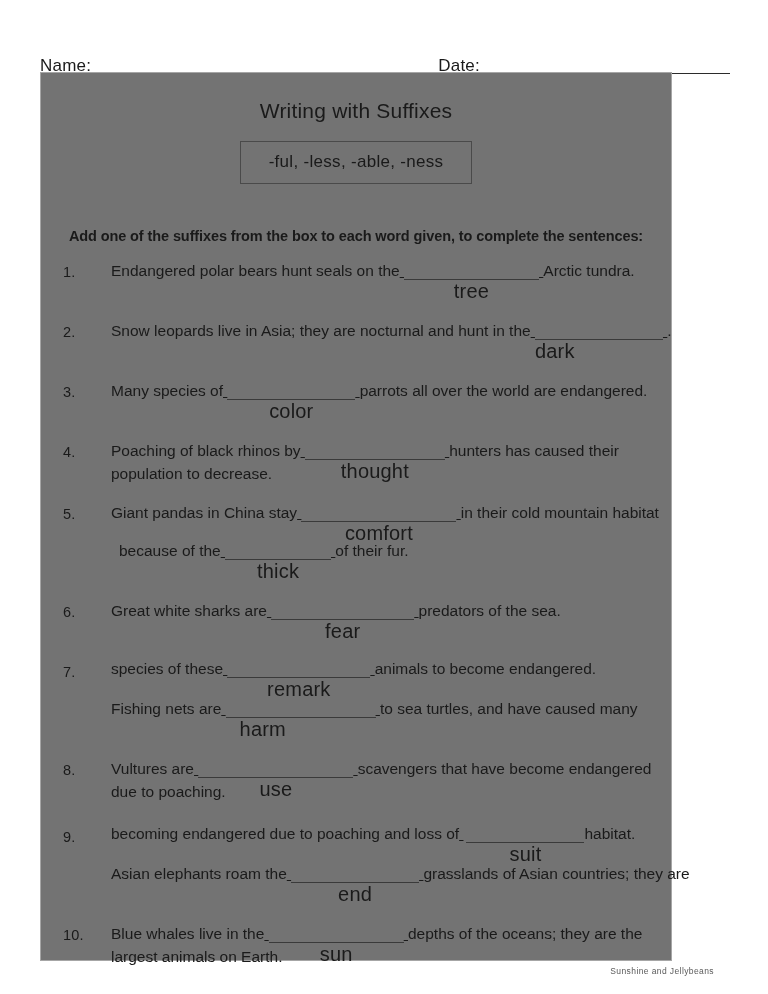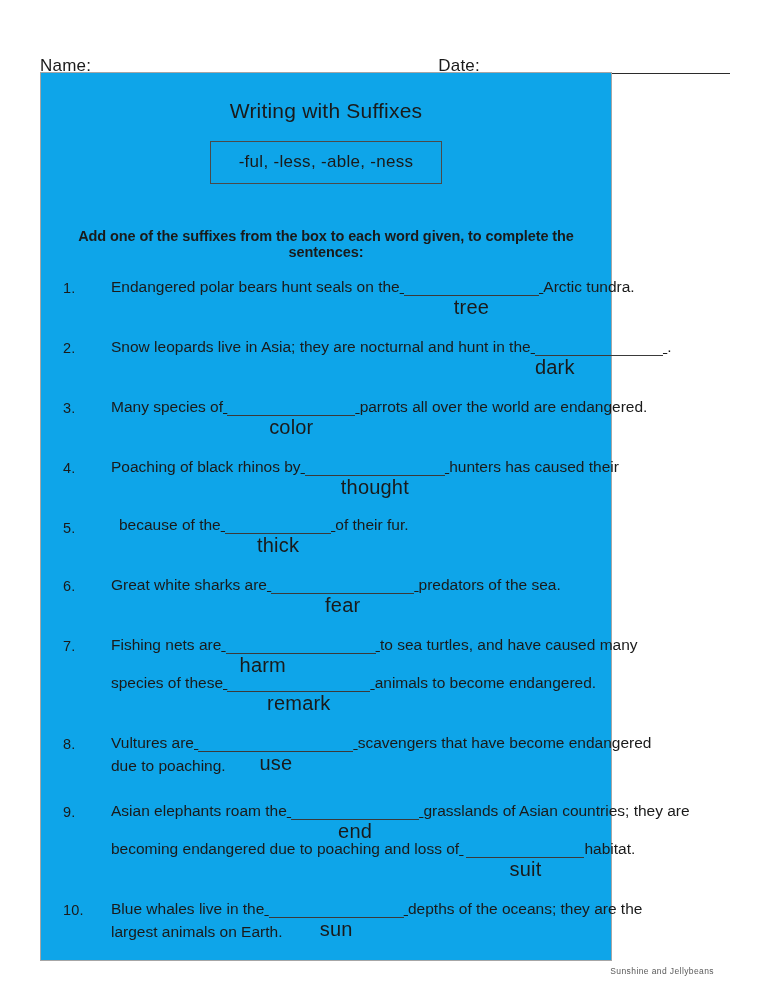--- a/index.html
+++ b/index.html
@@ -39,25 +39,25 @@
   }
   .name-rule { width: 238px; }
   .date-gap  { width: 45px; }
   .date-rule { width: 245px; }
 
   
   .sheet {
     position: absolute;
     left: 40px;
     top: 72px;
-    width: 572px;
+    width: 632px;
     height: 889px;
     border: 1.5px solid #a6a6a6;
     box-sizing: border-box;
-    background: #0ea5e9;
+    background: #737373;
   }
 
   .worksheet-title {
     text-align: center;
     font-size: 21px;
     margin-top: 26px;
     letter-spacing: 0.2px;
   }
 
   .suffix-box {
@@ -213,27 +213,38 @@
       <div class="q-num">4.</div>
       <div class="q-body">
         <span class="q-line">
           <span class="txt">Poaching of black rhinos by</span>
           <span class="blank" style="width:140px">
             <span class="line"></span>
             <span class="hint">thought</span>
           </span>
           <span class="txt">hunters has caused their</span>
         </span>
+        <span class="q-line" style="display:block;margin-top:-17px">
+          <span class="txt">population to decrease.</span>
+        </span>
       </div>
     </div>
     <div class="gap-md"></div>
 
     <div class="q-item">
       <div class="q-num">5.</div>
       <div class="q-body">
+        <span class="q-line">
+          <span class="txt">Giant pandas in China stay</span>
+          <span class="blank" style="width:155px">
+            <span class="line"></span>
+            <span class="hint">comfort</span>
+          </span>
+          <span class="txt">in their cold mountain habitat</span>
+        </span>
         <span class="q-line" style="display:block;margin-top:-2px;padding-left:8px">
           <span class="txt">because of the</span>
           <span class="blank" style="width:106px">
             <span class="line"></span>
             <span class="hint">thick</span>
           </span>
           <span class="txt">of their fur.</span>
         </span>
       </div>
     </div>
@@ -250,36 +261,36 @@
           </span>
           <span class="txt">predators of the sea.</span>
         </span>
       </div>
     </div>
     <div class="gap-md"></div>
 
     <div class="q-item">
       <div class="q-num">7.</div>
       <div class="q-body">
-        <span class="q-line">
-          <span class="txt">Fishing nets are</span>
-          <span class="blank hint-left" style="width:150px">
-            <span class="line"></span>
-            <span class="hint">harm</span>
-          </span>
-          <span class="txt">to sea turtles, and have caused many</span>
-        </span>
         <span class="q-line" style="display:block;margin-top:-2px">
           <span class="txt">species of these</span>
           <span class="blank" style="width:143px">
             <span class="line"></span>
             <span class="hint">remark</span>
           </span>
           <span class="txt">animals to become endangered.</span>
         </span>
+        <span class="q-line">
+          <span class="txt">Fishing nets are</span>
+          <span class="blank hint-left" style="width:150px">
+            <span class="line"></span>
+            <span class="hint">harm</span>
+          </span>
+          <span class="txt">to sea turtles, and have caused many</span>
+        </span>
       </div>
     </div>
     <div class="gap-md"></div>
 
     <div class="q-item">
       <div class="q-num">8.</div>
       <div class="q-body">
         <span class="q-line">
           <span class="txt">Vultures are</span>
           <span class="blank" style="width:155px">
@@ -291,35 +302,35 @@
         <span class="q-line" style="display:block;margin-top:-17px">
           <span class="txt">due to poaching.</span>
         </span>
       </div>
     </div>
     <div class="gap-lg"></div>
 
     <div class="q-item">
       <div class="q-num">9.</div>
       <div class="q-body">
-        <span class="q-line">
-          <span class="txt">Asian elephants roam the</span>
-          <span class="blank" style="width:128px">
-            <span class="line"></span>
-            <span class="hint">end</span>
-          </span>
-          <span class="txt">grasslands of Asian countries; they are</span>
-        </span>
         <span class="q-line" style="display:block;margin-top:-2px">
           <span class="txt">becoming endangered due to poaching and loss of</span>
           <span class="blank" style="width:118px;margin-left:3px">
             <span class="line"></span>
             <span class="hint">suit</span>
           </span><span class="txt">habitat.</span>
         </span>
+        <span class="q-line">
+          <span class="txt">Asian elephants roam the</span>
+          <span class="blank" style="width:128px">
+            <span class="line"></span>
+            <span class="hint">end</span>
+          </span>
+          <span class="txt">grasslands of Asian countries; they are</span>
+        </span>
       </div>
     </div>
     <div class="gap-md"></div>
 
     <div class="q-item">
       <div class="q-num">10.</div>
       <div class="q-body">
         <span class="q-line">
           <span class="txt">Blue whales live in the</span>
           <span class="blank" style="width:135px">

